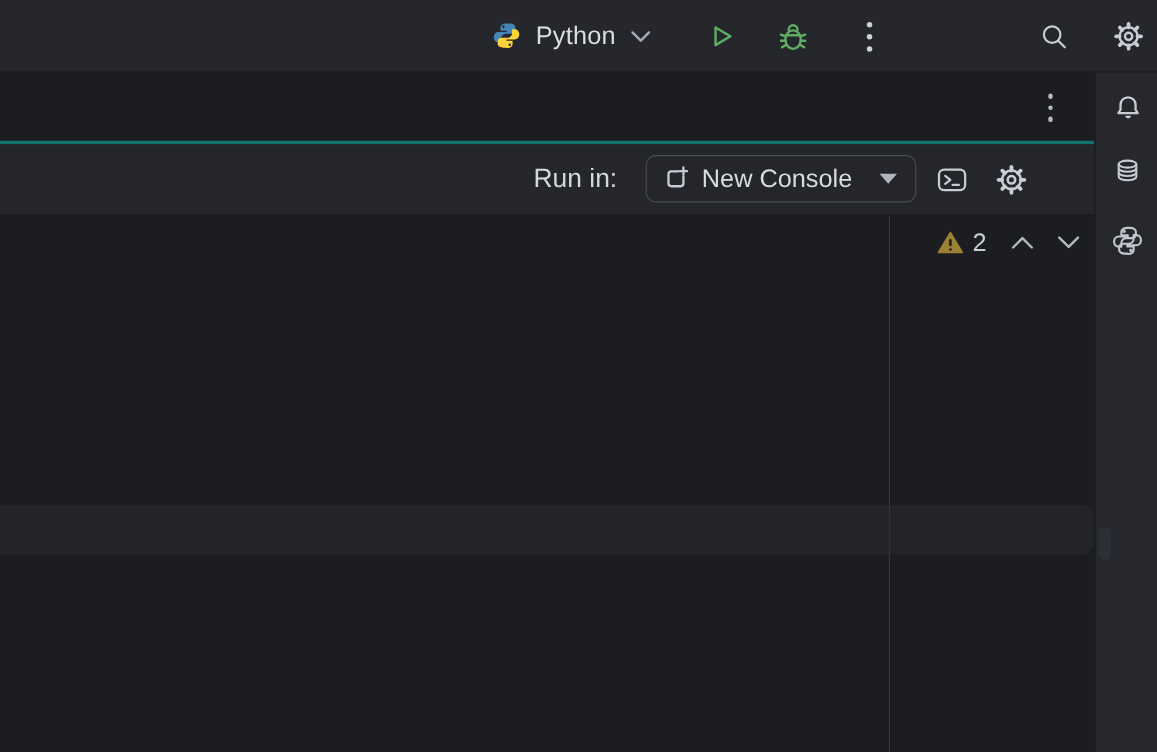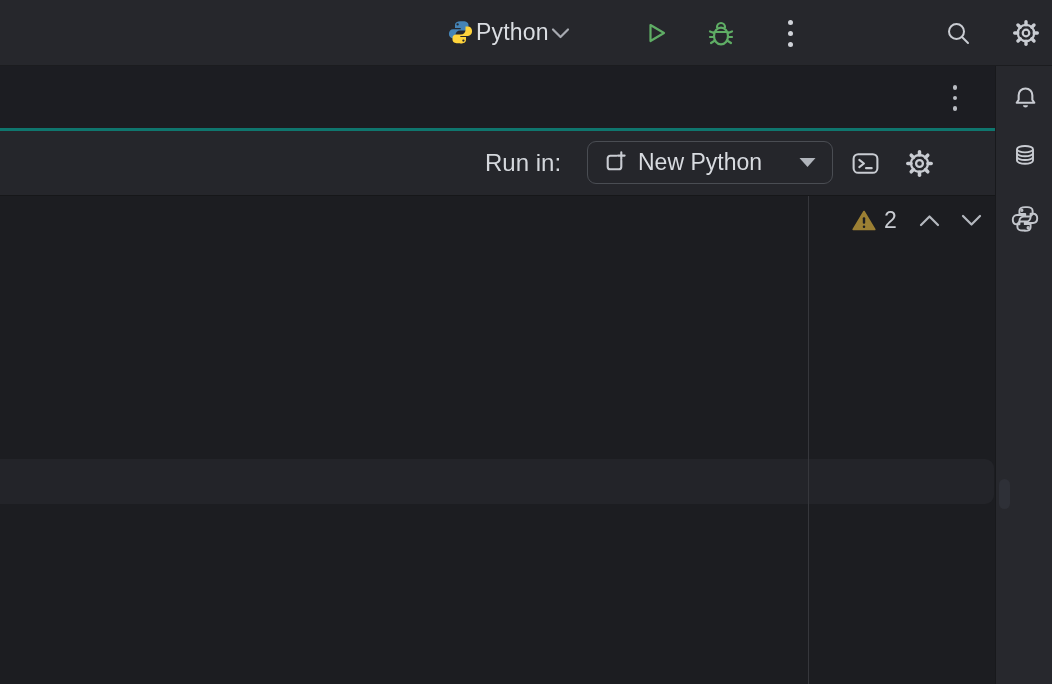--- a/index.html
+++ b/index.html
@@ -7,21 +7,21 @@
        background:#1c1d21;font-family:"Liberation Sans",sans-serif;
        -webkit-font-smoothing:antialiased;}
   button{background:none;border:none;padding:0;margin:0;cursor:pointer;
          display:flex;align-items:center;justify-content:center;}
   svg{display:block;}
 
   
   .top-toolbar{position:absolute;left:0;top:0;width:1052px;height:65px;
                background:#26272c;border-bottom:1px solid #1b1c1f;}
   .run-config{position:absolute;left:439px;top:12px;height:41px;
-              display:flex;align-items:center;gap:2px;padding:0 8px;border-radius:8px;cursor:pointer;}
+              display:flex;align-items:center;gap:13px;padding:0 8px;border-radius:8px;cursor:pointer;}
   .rc-label{font-size:23px;color:#dadde2;font-weight:500;letter-spacing:.2px;}
   .tb-run{position:absolute;left:640px;top:18px;width:30px;height:30px;}
   .tb-debug{position:absolute;left:704px;top:16px;width:33px;height:33px;border-radius:7px;}
   .tb-kebab{position:absolute;left:779px;top:16px;width:22px;height:34px;}
   .tb-search{position:absolute;left:942px;top:17px;width:32px;height:32px;}
   .tb-settings{position:absolute;left:1010px;top:17px;width:32px;height:32px;}
   .kebab-dots{display:flex;flex-direction:column;gap:6px;align-items:center;}
   .kebab-dots i{width:5px;height:5px;border-radius:50%;background:#cfd2d8;display:block;}
 
   
@@ -156,21 +156,21 @@
   <div class="run-row">
     <span class="run-in-label">Run in:</span>
 
     <button class="console-select">
       <span>
         <svg width="23" height="23" viewBox="0 0 22 22" fill="none" stroke="#c9ccd2" stroke-width="2" stroke-linecap="round">
           <path d="M13 4.5 H7 a2.5 2.5 0 0 0 -2.5 2.5 v8 a2.5 2.5 0 0 0 2.5 2.5 h8 a2.5 2.5 0 0 0 2.5 -2.5 V9"></path>
           <path d="M17.5 1.2 v6.4 M14.3 4.4 h6.4"></path>
         </svg>
       </span>
-      <span class="console-label">New Python</span>
+      <span class="console-label">New Console</span>
       <span class="dd-arrow">
         <svg width="19" height="11" viewBox="0 0 19 11">
           <polygon points="1.5,1 17.5,1 9.5,10" fill="#b0b4bb"></polygon>
         </svg>
       </span>
     </button>
 
     <button class="terminal-btn">
       <span>
         <svg width="31" height="31" viewBox="0 0 30 30" fill="none" stroke="#c9ccd2" stroke-width="2" stroke-linecap="round" stroke-linejoin="round">

